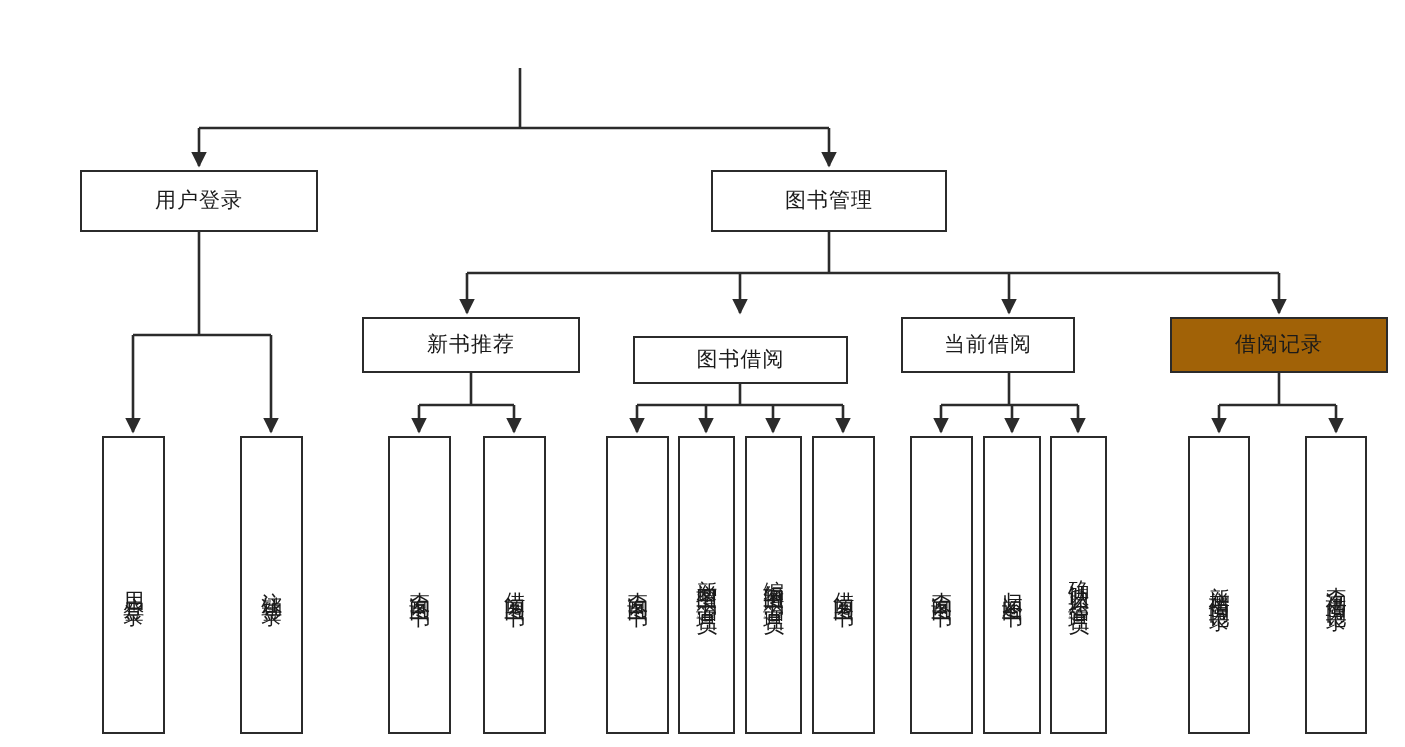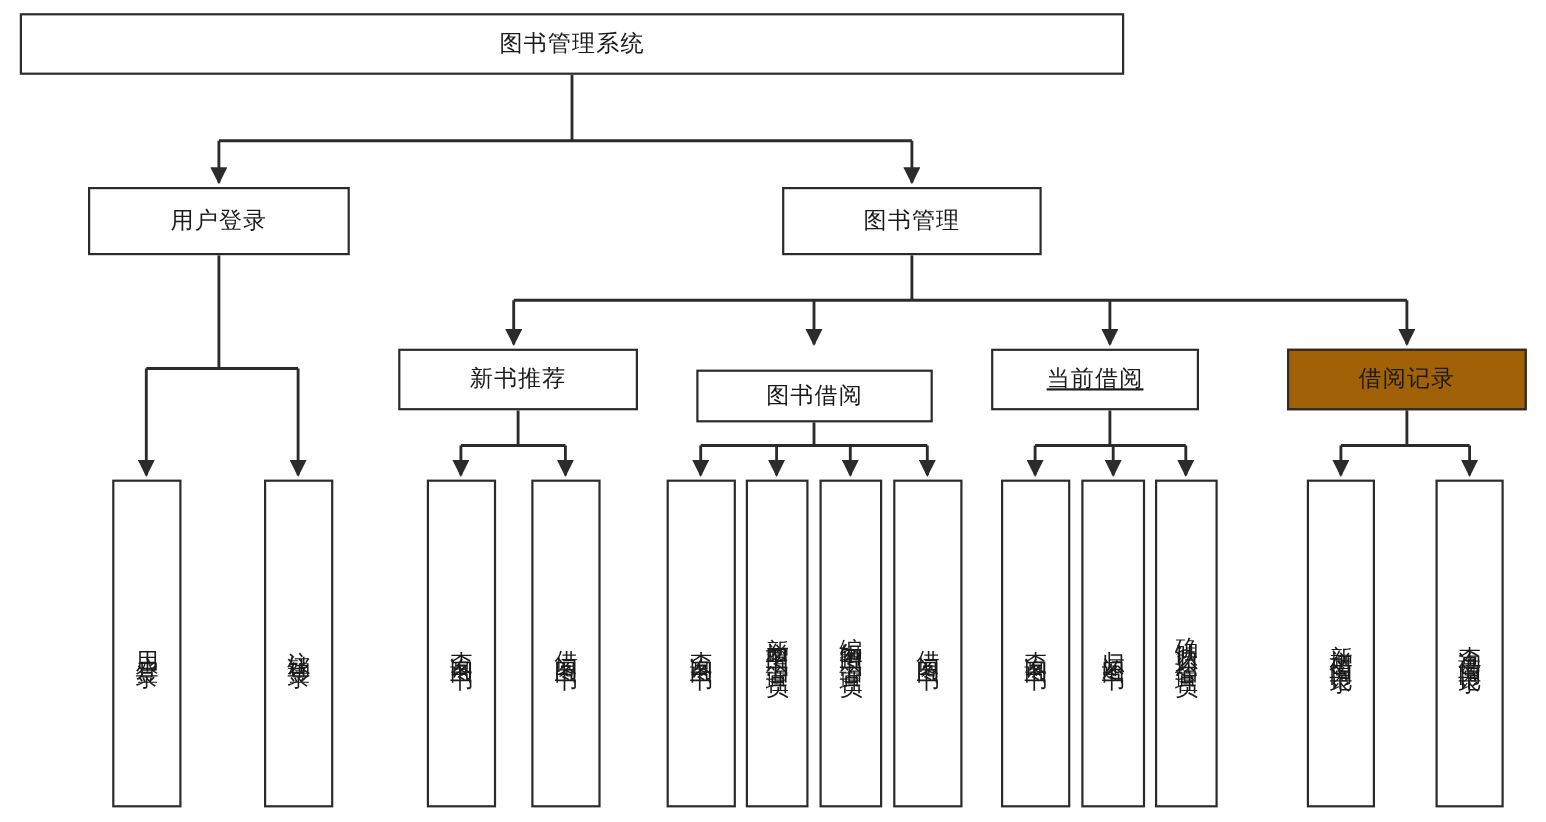--- a/index.html
+++ b/index.html
@@ -110,28 +110,27 @@
       <path d="M 1012 405 L 1012 432" marker-end="url(#arrowhead)"></path>
       <path d="M 1078 405 L 1078 432" marker-end="url(#arrowhead)"></path>
 
       <path d="M 1279 373 L 1279 405"></path>
       <path d="M 1219 405 L 1336 405"></path>
       <path d="M 1219 405 L 1219 432" marker-end="url(#arrowhead)"></path>
       <path d="M 1336 405 L 1336 432" marker-end="url(#arrowhead)"></path>
     </g>
   </svg>
 
-  <div class="node horiz" style="left: 18px; top: 12px; width: 1004px; height: 56px; border-color: rgb(43, 43, 43); background: rgb(255, 255, 255); color: rgb(26, 26, 26);">图书管理系统</div>
 
   <div class="node horiz" style="left: 80px; top: 170px; width: 238px; height: 62px; border-color: rgb(43, 43, 43); background: rgb(255, 255, 255); color: rgb(26, 26, 26);">用户登录</div>
   <div class="node horiz" style="left: 362px; top: 317px; width: 218px; height: 56px; border-color: rgb(43, 43, 43); background: rgb(255, 255, 255); color: rgb(26, 26, 26);">新书推荐</div>
 
   <div class="node horiz" style="left: 711px; top: 170px; width: 236px; height: 62px; border-color: rgb(43, 43, 43); background: rgb(255, 255, 255); color: rgb(26, 26, 26);">图书管理</div>
   <div class="node horiz" style="left: 633px; top: 317px; width: 215px; height: 48px; border-color: rgb(43, 43, 43); background: rgb(255, 255, 255); color: rgb(26, 26, 26); margin-top: 19px;">图书借阅</div>
-  <div class="node horiz" style="left: 901px; top: 317px; width: 189px; height: 56px; border-color: rgb(43, 43, 43); background: rgb(255, 255, 255); color: rgb(26, 26, 26); text-decoration: underline;">当前借阅</div>
+  <div class="node horiz" style="left: 901px; top: 317px; width: 174px; height: 56px; border-color: rgb(43, 43, 43); background: rgb(255, 255, 255); color: rgb(26, 26, 26);">当前借阅</div>
   <div class="node horiz" style="left: 1170px; top: 317px; width: 218px; height: 56px; border-color: rgb(43, 43, 43); background: #a16207; color: rgb(26, 26, 26);">借阅记录</div>
 
   <div class="node vert" style="left: 102px; top: 436px; width: 63px; height: 298px; border-color: rgb(43, 43, 43); background: rgb(255, 255, 255); color: rgb(26, 26, 26);">用户登录</div>
   <div class="node vert" style="left: 240px; top: 436px; width: 63px; height: 298px; border-color: rgb(43, 43, 43); background: rgb(255, 255, 255); color: rgb(26, 26, 26);">注销登录</div>
   <div class="node vert" style="left: 388px; top: 436px; width: 63px; height: 298px; border-color: rgb(43, 43, 43); background: rgb(255, 255, 255); color: rgb(26, 26, 26);">查询图书</div>
   <div class="node vert" style="left: 483px; top: 436px; width: 63px; height: 298px; border-color: rgb(43, 43, 43); background: rgb(255, 255, 255); color: rgb(26, 26, 26);">借阅图书</div>
   <div class="node vert" style="left: 606px; top: 436px; width: 63px; height: 298px; border-color: rgb(43, 43, 43); background: rgb(255, 255, 255); color: rgb(26, 26, 26);">查询图书</div>
   <div class="node vert" style="left: 678px; top: 436px; width: 57px; height: 298px; border-color: rgb(43, 43, 43); background: rgb(255, 255, 255); color: rgb(26, 26, 26);">新增图书（管理员）</div>
   <div class="node vert" style="left: 745px; top: 436px; width: 57px; height: 298px; border-color: rgb(43, 43, 43); background: rgb(255, 255, 255); color: rgb(26, 26, 26);">编辑图书（管理员）</div>
   <div class="node vert" style="left: 812px; top: 436px; width: 63px; height: 298px; border-color: rgb(43, 43, 43); background: rgb(255, 255, 255); color: rgb(26, 26, 26);">借阅图书</div>

